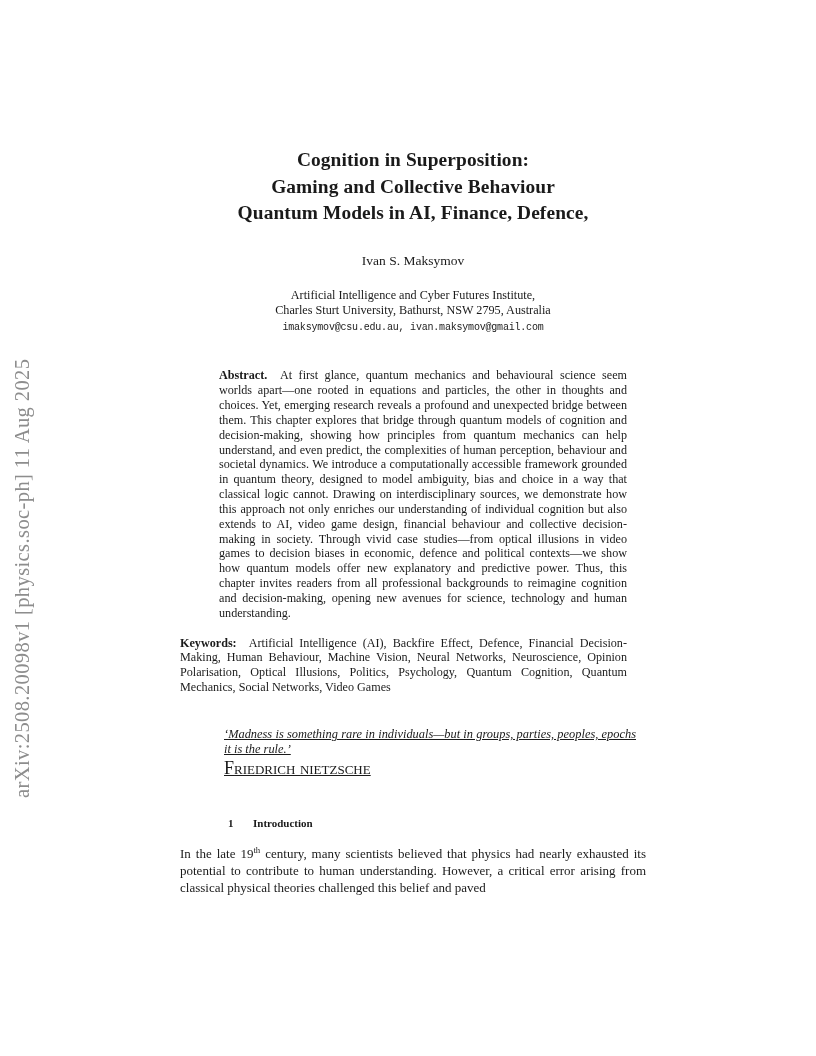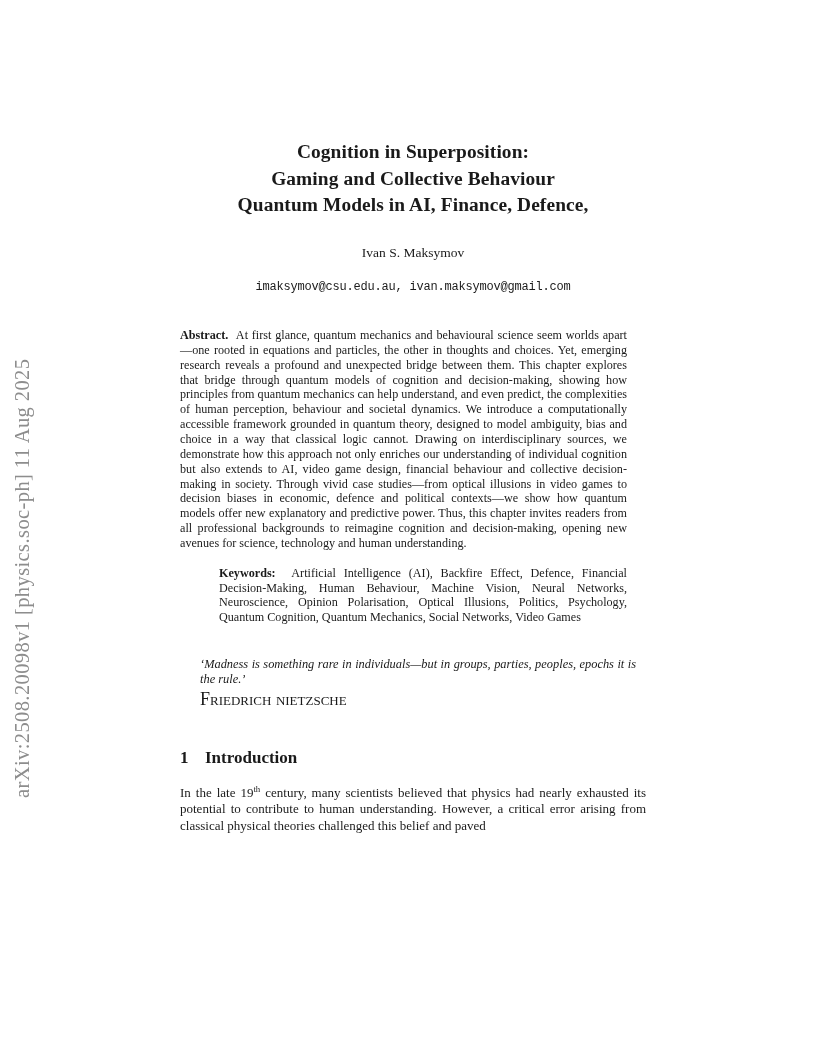--- a/index.html
+++ b/index.html
@@ -38,21 +38,21 @@
     letter-spacing: 0.4px;
     color: #8d8d8d;
     white-space: nowrap;
     padding-left: 258px;
   }
 
   
   .content {
     position: absolute;
     left: 180px;
-    top: 0;
+    top: 8px;
     width: 466px;
     height: 856px;
   }
 
   .title-block {
     margin-top: 139px;
     text-align: center;
   }
   .title-line {
     font-size: 19.4px;
@@ -67,86 +67,88 @@
     font-size: 13.5px;
   }
 
   .affiliation {
     margin-top: 19px;
     text-align: center;
     font-size: 12.2px;
     line-height: 15.6px;
   }
   .email {
-    margin-top: 10px;
+    margin-top: 1px;
     text-align: center;
     font-family: "Liberation Mono", "DejaVu Sans Mono", monospace;
-    font-size: 12px;
+    font-size: 10px;
     letter-spacing: -0.2px;
   }
 
   
   .abstract-block {
     margin-top: 33px;
-    margin-right: 19px;
-    font-size: 12.15px;
-    line-height: 14.85px;
-    text-align: justify;
-    hyphens: auto;
-  }
-  .abstract-block .lead {
-    font-weight: bold;
-  }
-  .abstract-block .lead::after {
-    content: "\00a0\00a0";
-  }
-
-  .keywords-block {
-    margin-top: 15px;
     margin-left: 39px;
     margin-right: 19px;
     font-size: 12.15px;
     line-height: 14.85px;
     text-align: justify;
     hyphens: auto;
   }
+  .abstract-block .lead {
+    font-weight: bold;
+  }
+  .abstract-block .lead::after {
+    content: "\00a0\00a0";
+  }
+
+  .keywords-block {
+    margin-top: 15px;
+    margin-right: 19px;
+    font-size: 12.15px;
+    line-height: 14.85px;
+    text-align: justify;
+    hyphens: auto;
+  }
   .keywords-block .lead {
     font-weight: bold;
   }
   .keywords-block .lead::after {
     content: "\00a0\00a0";
   }
 
   
   .epigraph {
     margin-top: 32px;
-    margin-left: 20px;
+    margin-left: 44px;
     margin-right: 10px;
+    text-decoration: underline;
   }
   .epigraph .quote {
     font-style: italic;
     font-size: 12.4px;
     line-height: 15.2px;
     text-align: justify;
   }
   .epigraph .attrib {
     margin-top: 1px;
     font-size: 18px;
     font-variant: small-caps;
     text-transform: lowercase;
   }
   .epigraph .attrib::first-letter {
     text-transform: uppercase;
   }
 
   
   .section-heading {
     margin-top: 38px;
-    font-size: 17px;
-    font-weight: bold;
+    font-size: 11px;
+    font-weight: bold;
+    margin-left: 48px;
   }
   .section-heading .num {
     display: inline-block;
     min-width: 25px;
   }
 
   .body-par {
     margin-top: 17px;
     font-size: 13px;
     line-height: 16.6px;
@@ -172,20 +174,22 @@
 
     <div class="title-block">
       <div class="title-line">Cognition in Superposition:</div>
       <div class="title-line">Gaming and Collective Behaviour</div>
       <div class="title-line">Quantum Models in AI, Finance, Defence,</div>
     </div>
 
     <div class="author">Ivan S. Maksymov</div>
 
     <div class="affiliation">
+      <div>Artificial Intelligence and Cyber Futures Institute,</div>
+      <div>Charles Sturt University, Bathurst, NSW 2795, Australia</div>
       <div class="email">imaksymov@csu.edu.au, ivan.maksymov@gmail.com</div>
     </div>
 
     <div class="abstract-block">
       <span class="lead">Abstract.</span><span>At first glance, quantum mechanics and behavioural science seem worlds apart—one rooted in equations and particles, the other in thoughts and choices. Yet, emerging research reveals a profound and unexpected bridge between them. This chapter explores that bridge through quantum models of cognition and decision-making, showing how principles from quantum mechanics can help understand, and even predict, the complexities of human perception, behaviour and societal dynamics. We introduce a computationally accessible framework grounded in quantum theory, designed to model ambiguity, bias and choice in a way that classical logic cannot. Drawing on interdisciplinary sources, we demonstrate how this approach not only enriches our understanding of individual cognition but also extends to AI, video game design, financial behaviour and collective decision-making in society. Through vivid case studies—from optical illusions in video games to decision biases in economic, defence and political contexts—we show how quantum models offer new explanatory and predictive power. Thus, this chapter invites readers from all professional backgrounds to reimagine cognition and decision-making, opening new avenues for science, technology and human understanding.</span>
     </div>
 
     <div class="keywords-block">
       <span class="lead">Keywords:</span><span>Artificial Intelligence (AI), Backfire Effect, Defence, Financial Decision-Making, Human Behaviour, Machine Vision, Neural Networks, Neuroscience, Opinion Polarisation, Optical Illusions, Politics, Psychology, Quantum Cognition, Quantum Mechanics, Social Networks, Video Games</span>
     </div>

